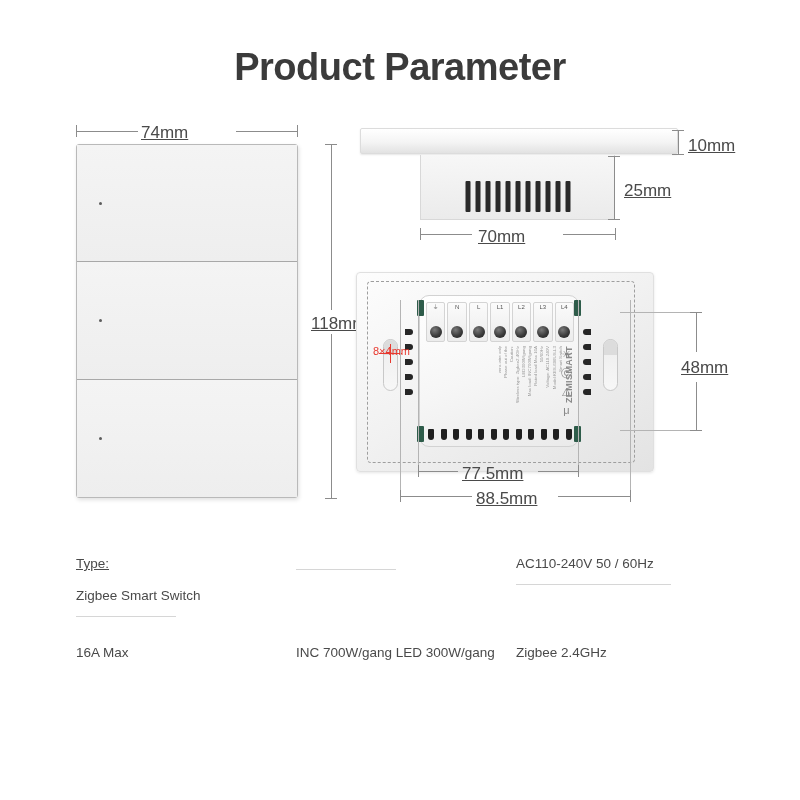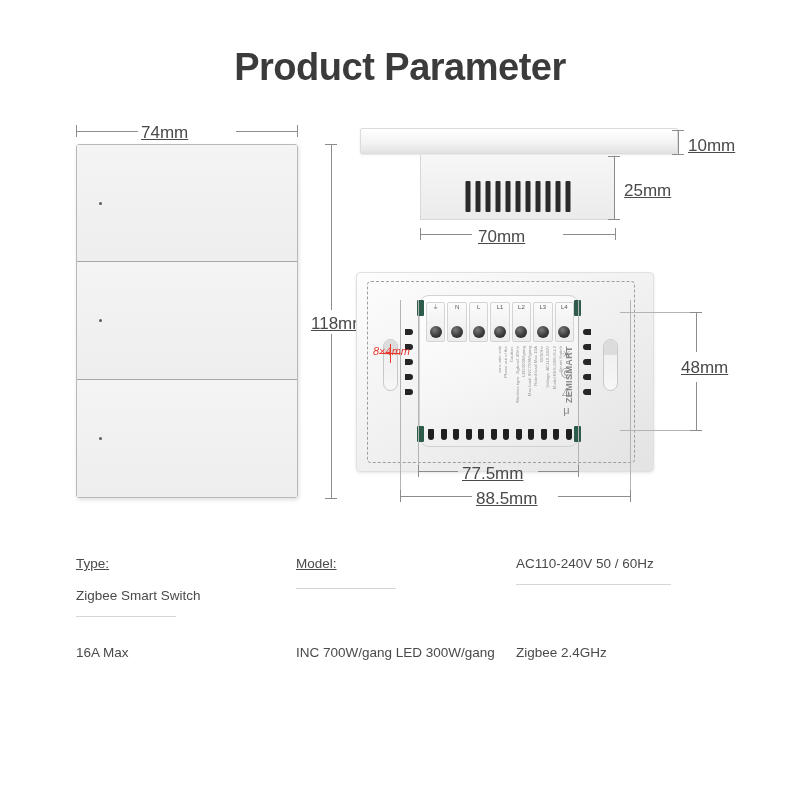--- a/index.html
+++ b/index.html
@@ -394,21 +394,21 @@
           <span class="pin"></span>
           <span class="pin"></span>
           <span class="pin"></span>
           <span class="pin"></span>
           <span class="pin"></span>
         </div>
       </div>
     </div>
   </div>
 
-  <div class="callout-red" style="left:373px; top:345px;font-style:italic;">8×4mm</div>
+  <div class="callout-red" style="left:373px; top:345px;">8×4mm</div>
 
   <div class="lead" style="left:620px; top:312px; width:82px; height:1px;"></div>
   <div class="lead" style="left:620px; top:430px; width:82px; height:1px;"></div>
   <div class="tick-h" style="left:690px; top:312px; width:12px;"></div>
   <div class="tick-h" style="left:690px; top:430px; width:12px;"></div>
   <div class="dim-line-v" style="left:696px; top:312px; height:40px;"></div>
   <div class="dim-line-v" style="left:696px; top:382px; height:48px;"></div>
   <div class="dim-text" style="left:681px; top:358px;">48mm</div>
 
   <div class="lead" style="left:418px; top:300px; width:1px; height:172px;"></div>
@@ -430,21 +430,20 @@
 
 <div id="spec-grid">
 
   <div class="spec-cell">
     <div class="spec-label">Type:</div>
     <div class="spec-value">Zigbee Smart Switch</div>
     <div class="spec-rule"></div>
   </div>
 
   <div class="spec-cell">
-    <div class="spec-label">Model:</div>
     <div class="spec-rule"></div>
   </div>
 
   <div class="spec-cell">
     <div class="spec-value">AC110-240V   50 / 60Hz</div>
     <div class="spec-rule" style="width:155px;"></div>
   </div>
 
   <div class="spec-cell">
     <div class="spec-value">16A Max</div>

